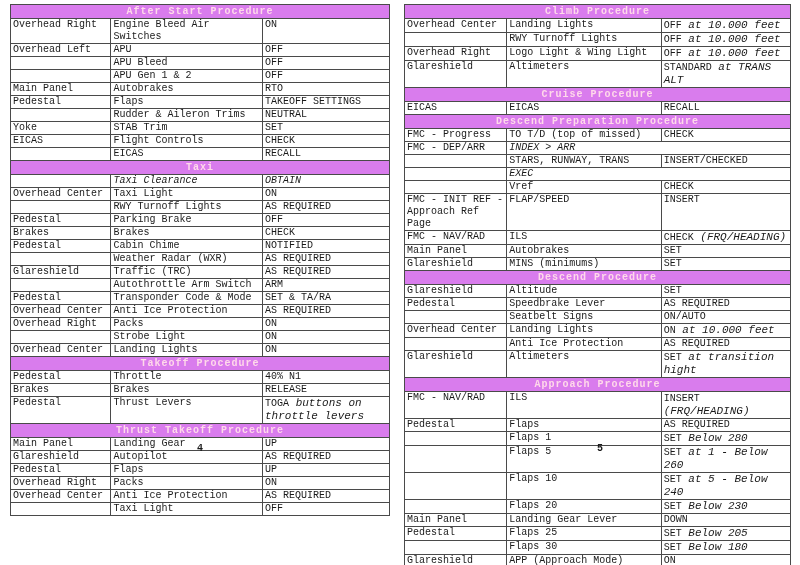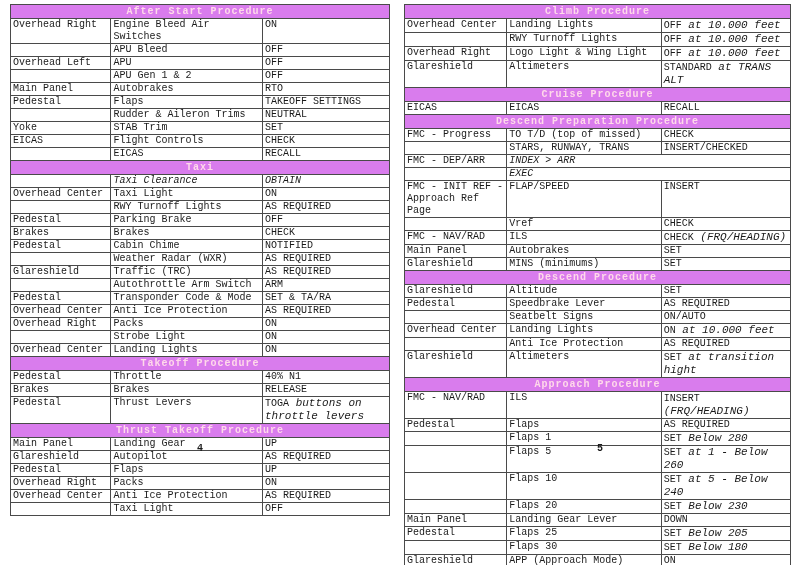--- a/index.html
+++ b/index.html
@@ -90,27 +90,27 @@
       <tbody>
           <tr class="section-header">
             <td colspan="3">After Start Procedure</td>
           </tr>
           <tr>
             <td>Overhead Right</td>
             <td>Engine Bleed Air Switches</td>
             <td><span>ON</span></td>
           </tr>
           <tr>
-            <td></td>
-            <td>APU Bleed</td>
-            <td><span>OFF</span></td>
-          </tr>
-          <tr>
             <td>Overhead Left</td>
             <td>APU</td>
+            <td><span>OFF</span></td>
+          </tr>
+          <tr>
+            <td></td>
+            <td>APU Bleed</td>
             <td><span>OFF</span></td>
           </tr>
           <tr>
             <td></td>
             <td>APU Gen 1 &amp; 2</td>
             <td><span>OFF</span></td>
           </tr>
           <tr>
             <td>Main Panel</td>
             <td>Autobrakes</td>
@@ -311,43 +311,43 @@
           </tr>
           <tr class="section-header">
             <td colspan="3">Descend Preparation Procedure</td>
           </tr>
           <tr>
             <td>FMC - Progress</td>
             <td>TO T/D (top of missed)</td>
             <td><span>CHECK</span></td>
           </tr>
           <tr>
+            <td>FMC - DEP/ARR</td>
+            <td class="it" colspan="2">INDEX &gt; ARR</td>
+          </tr>
+          <tr>
             <td></td>
             <td>STARS, RUNWAY, TRANS</td>
             <td><span>INSERT/CHECKED</span></td>
           </tr>
           <tr>
-            <td>FMC - DEP/ARR</td>
-            <td class="it" colspan="2">INDEX &gt; ARR</td>
-          </tr>
-          <tr>
             <td></td>
             <td class="it" colspan="2">EXEC</td>
+          </tr>
+          <tr>
+            <td></td>
+            <td>Vref</td>
+            <td><span>CHECK</span></td>
           </tr>
           <tr>
             <td>FMC - INIT REF -
 Approach Ref
 Page</td>
             <td>FLAP/SPEED</td>
             <td><span>INSERT</span></td>
-          </tr>
-          <tr>
-            <td></td>
-            <td>Vref</td>
-            <td><span>CHECK</span></td>
           </tr>
           <tr>
             <td>FMC - NAV/RAD</td>
             <td>ILS</td>
             <td><span>CHECK</span><span class="note"> (FRQ/HEADING)</span></td>
           </tr>
           <tr>
             <td>Main Panel</td>
             <td>Autobrakes</td>
             <td><span>SET</span></td>

